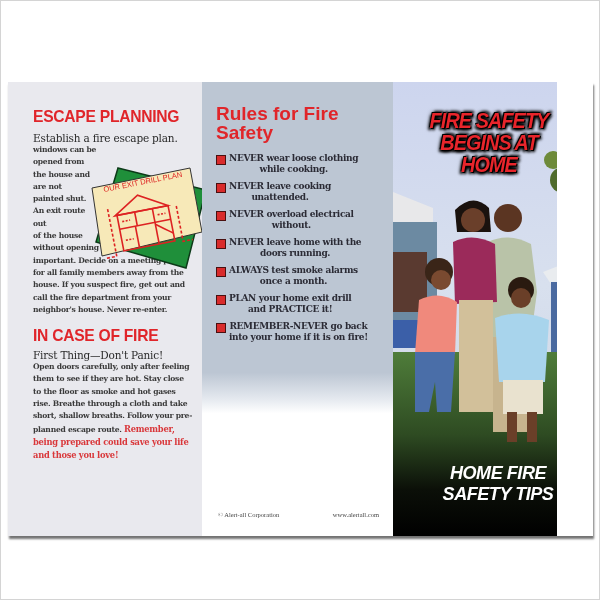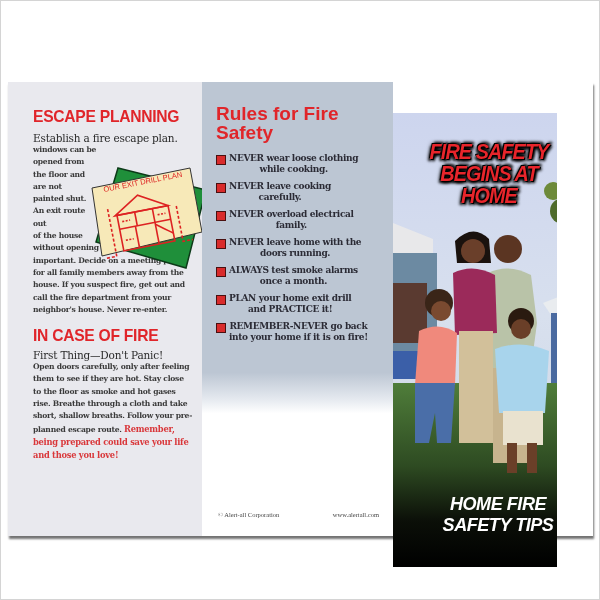--- a/index.html
+++ b/index.html
@@ -10,21 +10,21 @@
       position: absolute; left: 8px; top: 82px; width: 585px; height: 454px;
       display: flex; box-shadow: 1px 3px 2px rgba(0,0,0,0.55);
     }
     .panel { position: relative; height: 100%; overflow: hidden; }
     .panel-left { width: 194px; background: #e9e9ee; padding: 26px 8px 0 25px; }
     .panel-mid {
       width: 191px;
       background: linear-gradient(to bottom, #bcc6d3 0%, #bcc6d3 64%, #e6eaf0 70%, #ffffff 73%, #ffffff 100%);
       padding: 22px 10px 0 14px;
     }
-    .panel-right { width: 164px; background: #000; margin-top: 31px; }
+    .panel-right { width: 164px; background: #000; }
 
     .h-red {
       font-family: "Liberation Sans", sans-serif; font-weight: 900; color: #e0252a;
       letter-spacing: -0.3px; line-height: 1;
     }
     .left-h { font-size: 17px; transform: scaleX(0.92); transform-origin: left; white-space: nowrap; }
     .sub { font-family: "DejaVu Serif", serif; font-weight: normal; color: #2a2a2a; font-size: 10.5px; margin-top: 7px; letter-spacing: -0.2px; }
     .body-txt { font-family: "DejaVu Serif", serif; font-weight: bold; color: #3a3a3a; font-size: 7.6px; line-height: 12.3px; letter-spacing: -0.25px; }
     .narrow { width: 66px; }
     .red-txt { color: #d9373a; }
@@ -60,21 +60,21 @@
 <div class="frame"></div>
 
 <div class="brochure">
 
   <section class="panel panel-left">
     <div class="h-red left-h">ESCAPE PLANNING</div>
     <div class="sub">Establish a fire escape plan.</div>
     <div class="body-txt narrow">
       <div>windows can be</div>
       <div>opened from</div>
-      <div>the floor and</div>
+      <div>the house and</div>
       <div>are not</div>
       <div>painted shut.</div>
       <div>An exit route out</div>
       <div>of the house</div>
       <div>without opening</div>
     </div>
     <div class="body-txt" style="width:158px;">important. Decide on a meeting place for all family members away from the house. If you suspect fire, get out and call the fire department from your neighbor's house. Never re-enter.</div>
 
     <div class="plan-wrap">
       <svg width="118" height="108" viewBox="0 0 118 108">
@@ -116,28 +116,28 @@
           <span class="bullet"></span>
           <div class="rule-txt">
             <div>NEVER wear loose clothing</div>
             <div>while cooking.</div>
           </div>
         </li>
       <li class="rule">
           <span class="bullet"></span>
           <div class="rule-txt">
             <div>NEVER leave cooking</div>
-            <div>carefully.</div>
+            <div>unattended.</div>
           </div>
         </li>
       <li class="rule">
           <span class="bullet"></span>
           <div class="rule-txt">
             <div>NEVER overload electrical</div>
-            <div>family.</div>
+            <div>without.</div>
           </div>
         </li>
       <li class="rule">
           <span class="bullet"></span>
           <div class="rule-txt">
             <div>NEVER leave home with the</div>
             <div>doors running.</div>
           </div>
         </li>
       <li class="rule">

